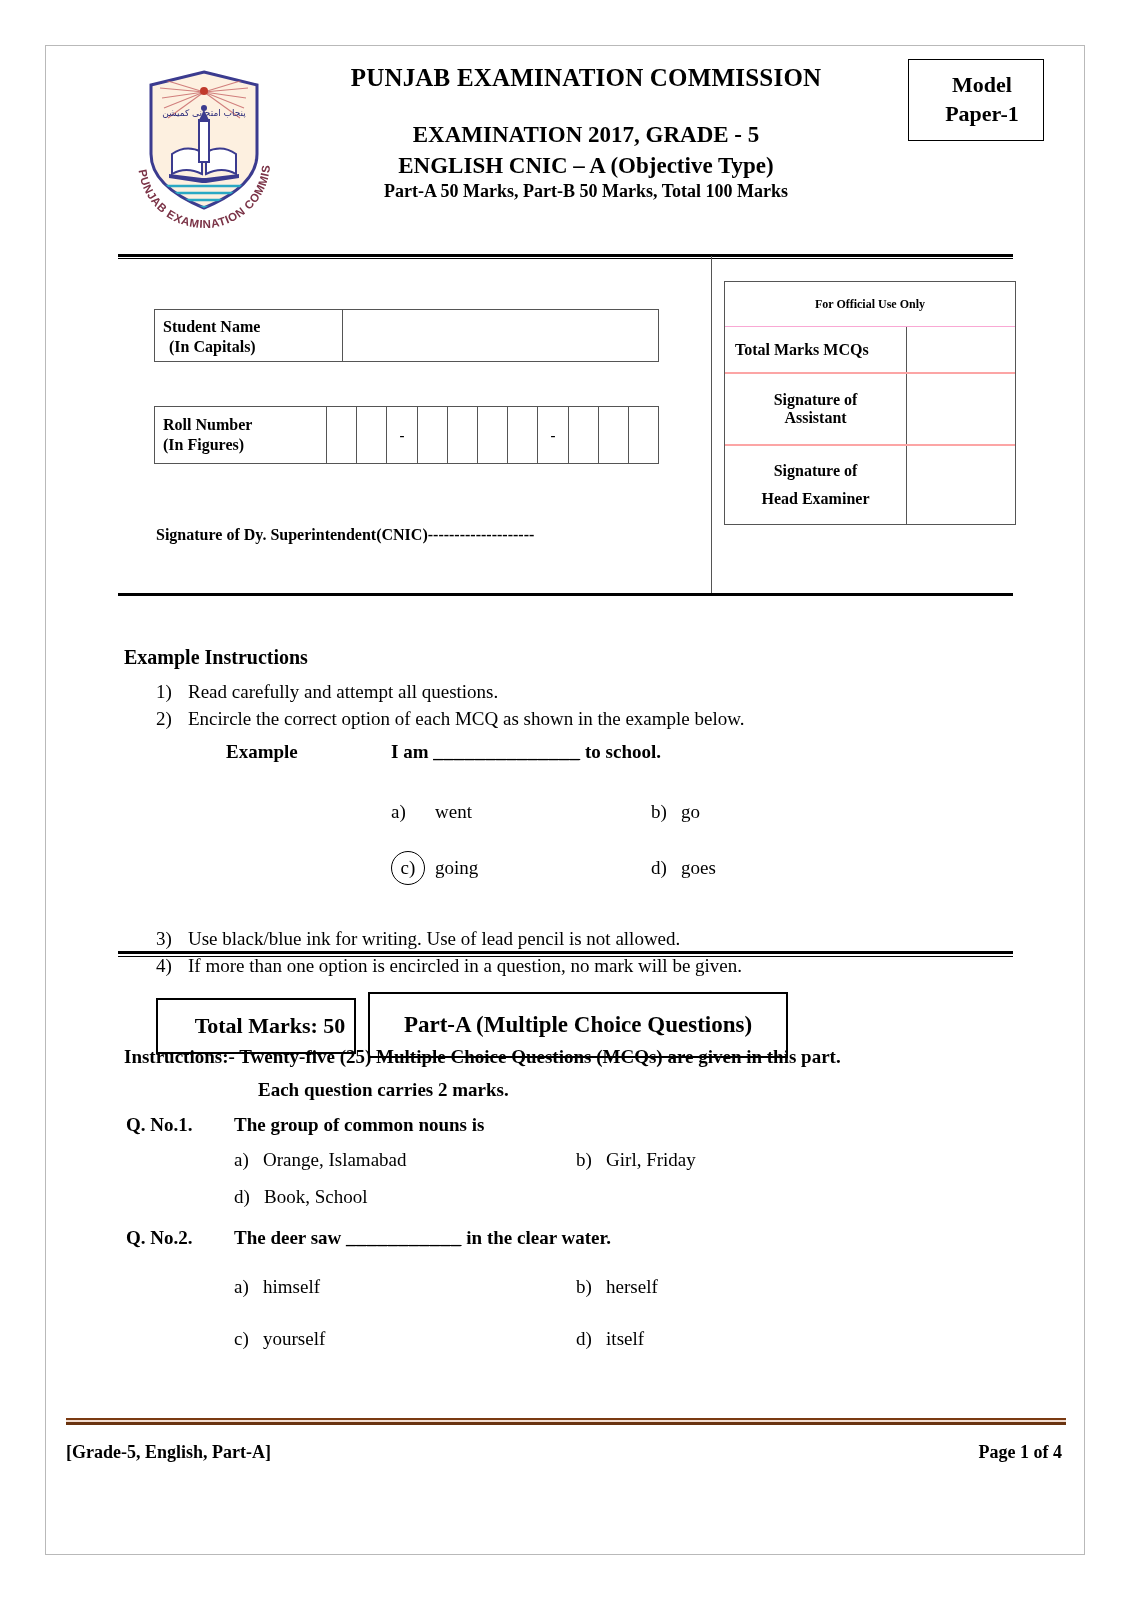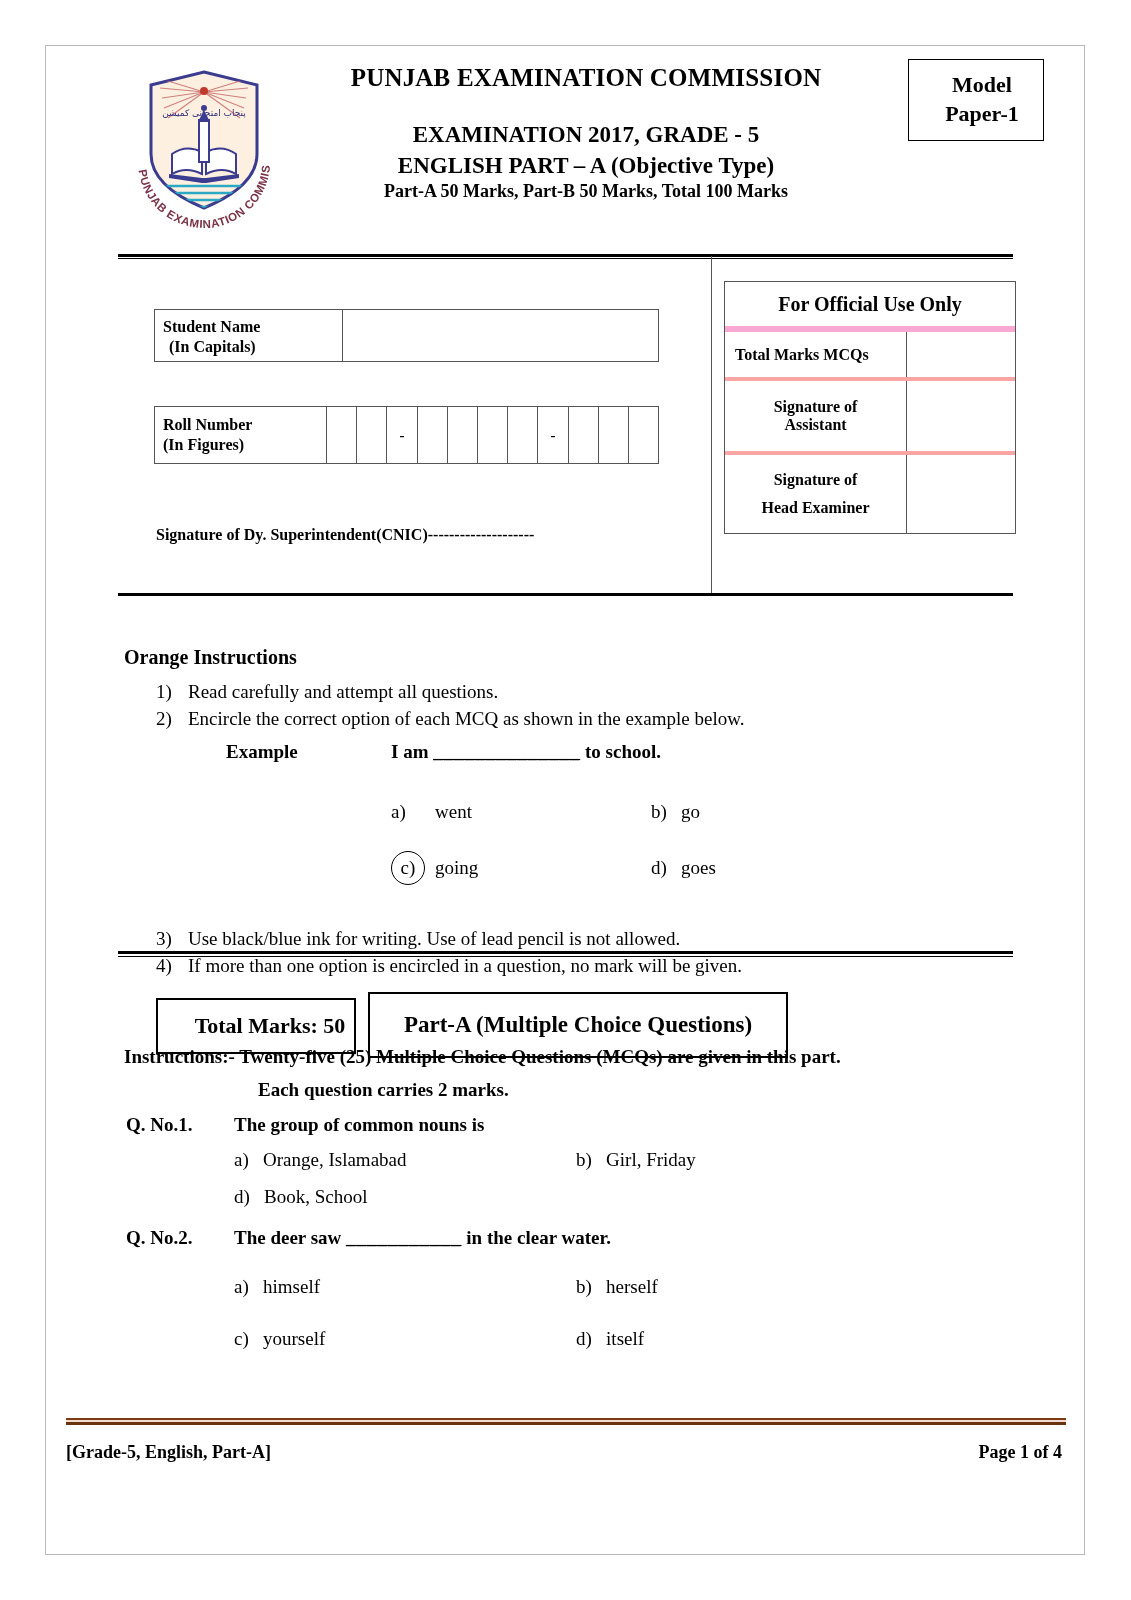--- a/index.html
+++ b/index.html
@@ -192,30 +192,30 @@
   .official {
     position: absolute;
     left: 678px;
     top: 235px;
     width: 292px;
     border: 1px solid #555;
     box-sizing: border-box;
   }
   .off-head {
     height: 44px;
-    border-bottom: 6px solid #f9a8d4;
+    border-bottom: 1px solid #f9a8d4;
     display: flex;
     align-items: center;
     justify-content: center;
     font-weight: bold;
-    font-size: 20px;
+    font-size: 12px;
   }
   .off-row {
     display: flex;
-    border-bottom: 4px solid #fca5a5;
+    border-bottom: 2px solid #fca5a5;
   }
   .off-row:last-child { border-bottom: none; }
   .off-cell-l {
     width: 182px;
     border-right: 1px solid #555;
     box-sizing: border-box;
     font-weight: bold;
     font-size: 16px;
     display: flex;
     flex-direction: column;
@@ -439,21 +439,21 @@
         <path id="arcpath" d="M14 104 A 66 66 0 0 0 146 104" fill="none"></path>
         <text font-size="11.5" font-weight="bold" fill="#7a3246" font-family="'Liberation Sans', sans-serif" letter-spacing="0.6">
           <textPath href="#arcpath" startOffset="4%">PUNJAB EXAMINATION COMMISSION</textPath>
         </text>
       </svg>
     </div>
 
     <div class="titles">
       <div class="t1">PUNJAB EXAMINATION COMMISSION</div>
       <div class="t2">EXAMINATION 2017, GRADE - 5</div>
-      <div class="t3">ENGLISH PART – A (Objective Type)</div>
+      <div class="t3">ENGLISH CNIC – A (Objective Type)</div>
       <div class="t4">Part-A 50 Marks, Part-B 50 Marks, Total 100 Marks</div>
     </div>
 
     <div class="model-box">
       <div>Model</div>
       <div>Paper-1</div>
     </div>
   </div>
 
   <div class="rule rule-top"></div>
@@ -514,21 +514,21 @@
       <div class="off-cell-l">
         <div>Signature of</div>
         <div class="sp">Head Examiner</div>
       </div>
       <div class="off-cell-r"></div>
     </div>
   </div>
 
   <div class="rule rule-mid"></div>
 
-  <div class="gi-title">Orange Instructions</div>
+  <div class="gi-title">Example Instructions</div>
 
   <div class="gi-list">
     <div class="gi-item">
       <span class="gi-num">1)</span>
       <span>Read carefully and attempt all questions.</span>
     </div>
     <div class="gi-item">
       <span class="gi-num">2)</span>
       <span>Encircle the correct option of each MCQ as shown in the example below.</span>
     </div>

